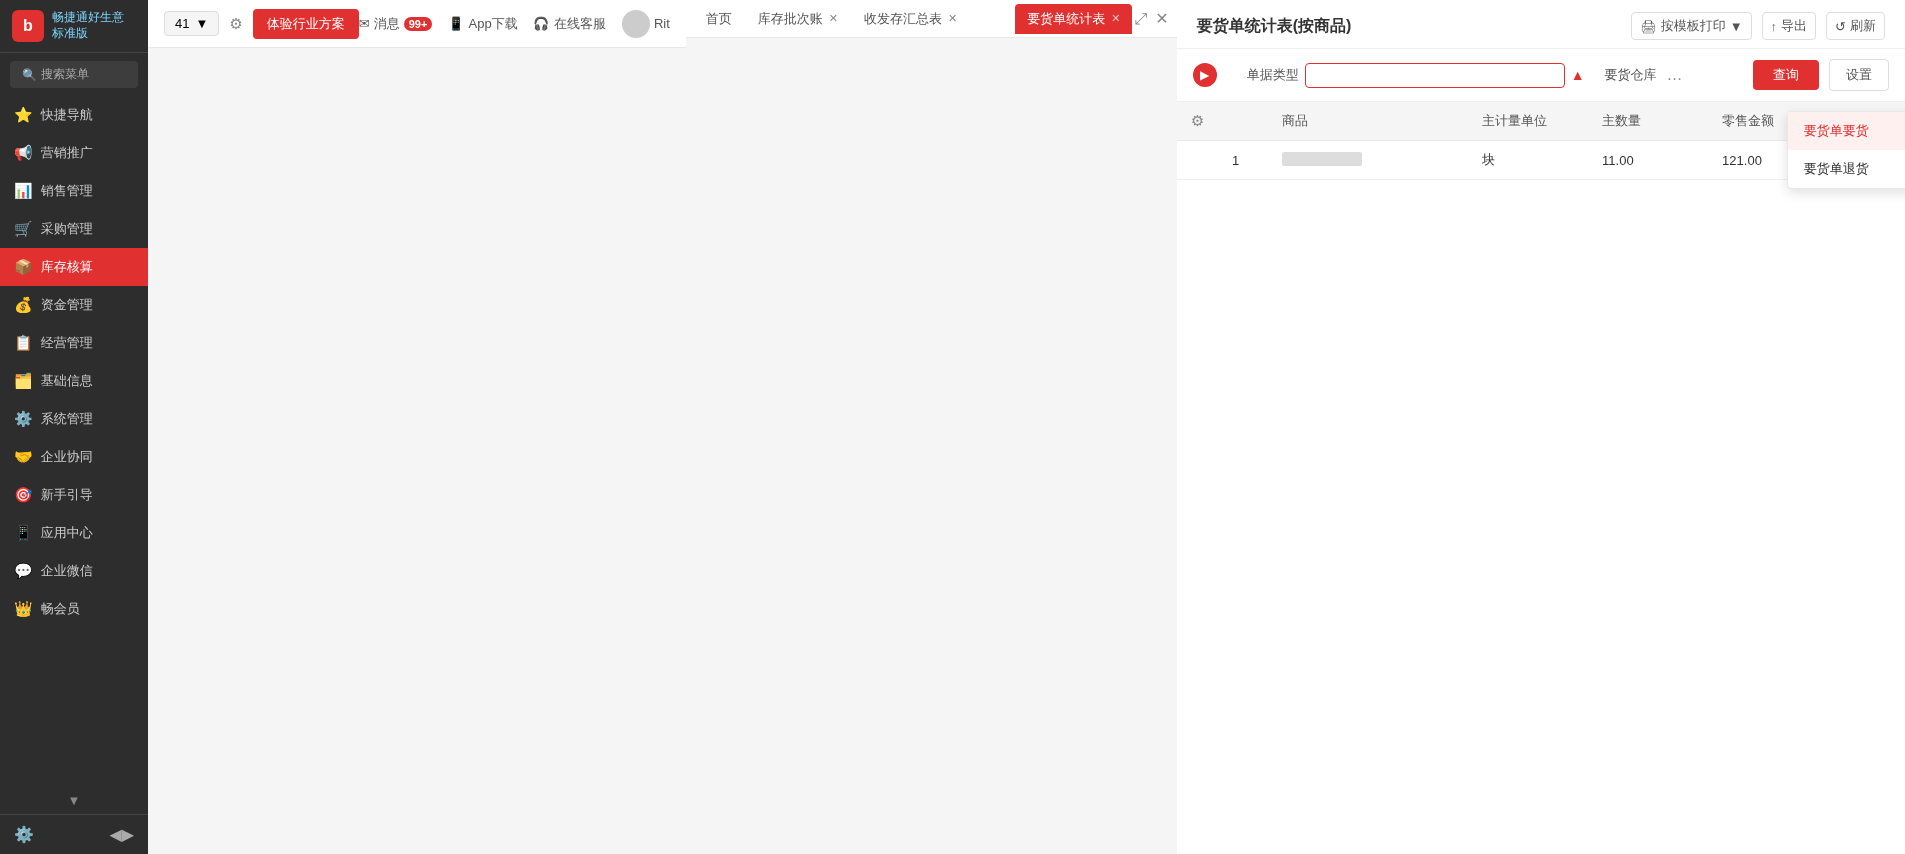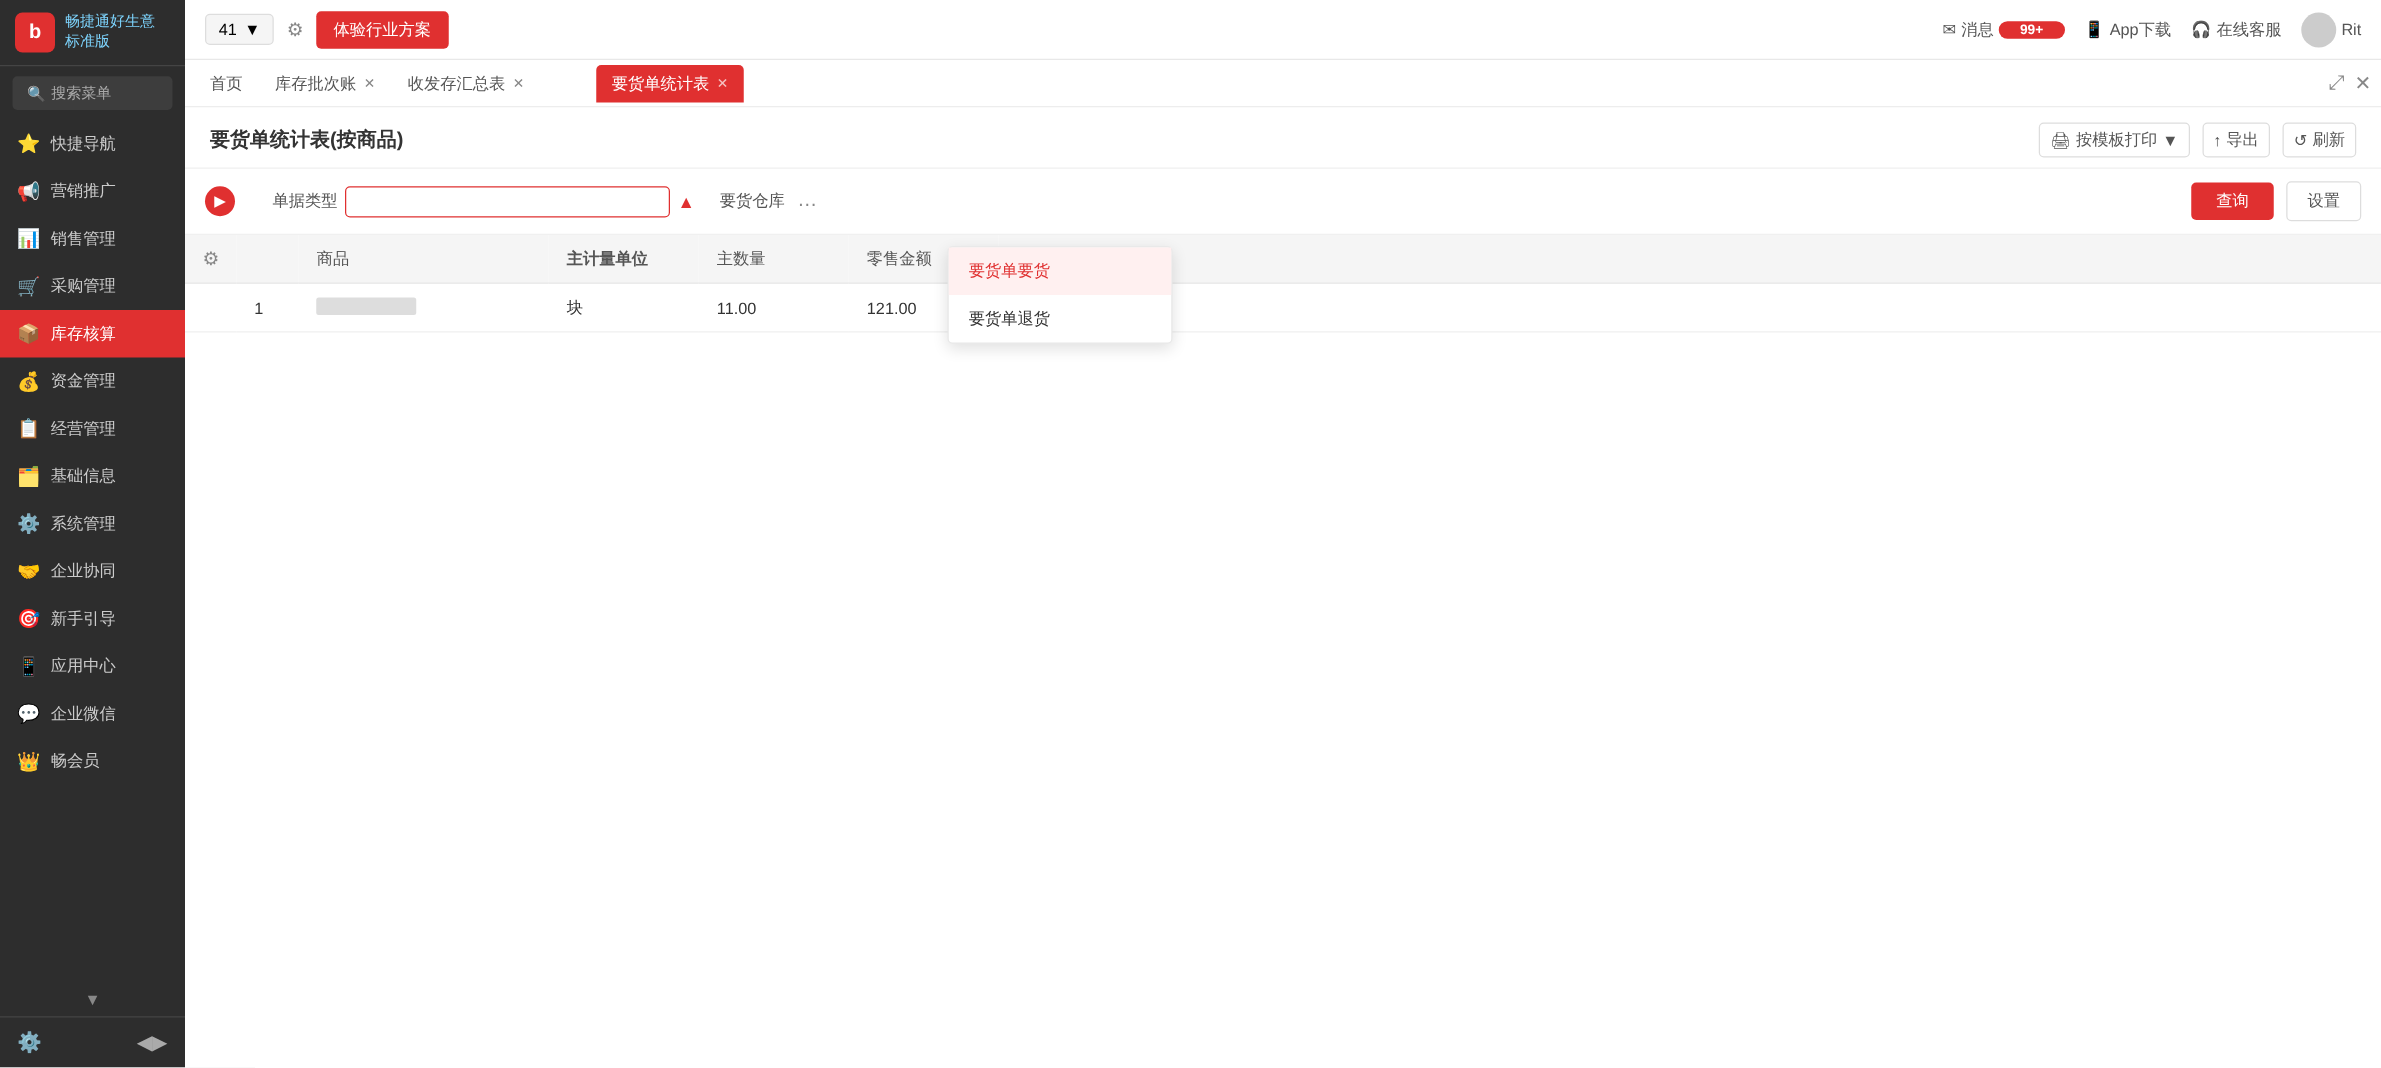--- a/index.html
+++ b/index.html
@@ -75,21 +75,21 @@
     .sidebar-bottom {
       border-top: 1px solid #444;
       display: flex;
       align-items: center;
       justify-content: space-between;
       padding: 10px 14px;
     }
     .sidebar-bottom .icon { color: #aaa; cursor: pointer; font-size: 16px; }
 
     
-    .main { flex: 1; display: flex; flex-direction: column; overflow: hidden; background: #f5f5f5; }
+    .main { flex: 1; display: flex; flex-direction: row; overflow: hidden; background: #f5f5f5; }
 
     
     .topbar {
       background: #fff;
       display: flex;
       align-items: center;
       padding: 0 16px;
       height: 48px;
       border-bottom: 1px solid #e8e8e8;
       justify-content: space-between;
@@ -116,21 +116,21 @@
       padding: 6px 14px;
       cursor: pointer;
       font-size: 13px;
     }
     .topbar-right { display: flex; align-items: center; gap: 16px; font-size: 13px; color: #555; }
     .topbar-right .badge-item { display: flex; align-items: center; gap: 4px; cursor: pointer; }
     .badge-count {
       background: #e03030;
       color: white;
       border-radius: 10px;
-      padding: 1px 17px;
+      padding: 1px 5px;
       font-size: 11px;
       font-weight: bold;
     }
     .avatar { width: 28px; height: 28px; background: #ccc; border-radius: 50%; }
 
     
     .tabs-bar {
       background: #fff;
       display: flex;
       align-items: center;
@@ -512,21 +512,21 @@
     </div>
 
     <table class="data-table">
       <thead>
         <tr>
           <th style="width:40px;">
             <span class="table-settings-icon">⚙</span>
           </th>
           <th style="width:50px;"></th>
           <th style="width:200px;">商品</th>
-          <th style="width:120px;font-weight:bold;">主计量单位</th>
+          <th style="width:120px;">主计量单位</th>
           <th style="width:120px;">主数量</th>
           <th style="width:120px;">零售金额</th>
           <th></th>
         </tr>
       </thead>
       <tbody>
         <tr>
           <td></td>
           <td>1</td>
           <td>

